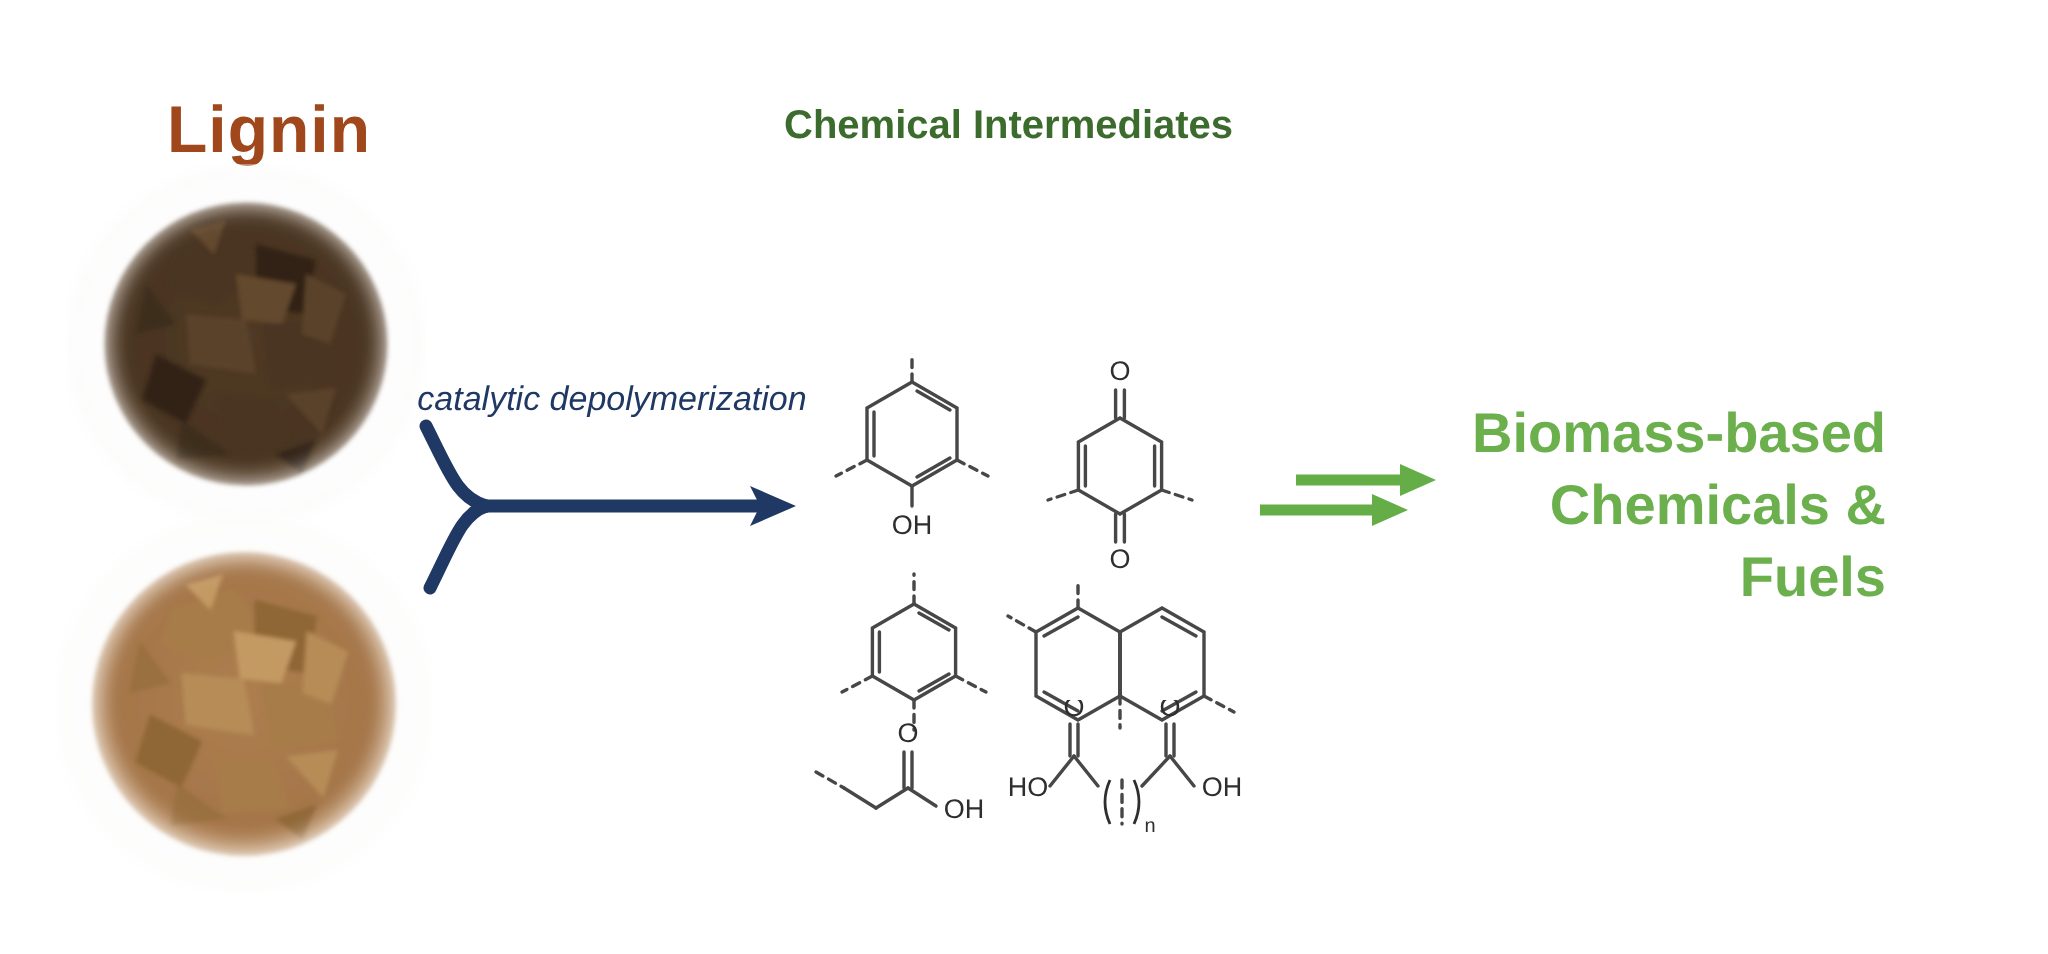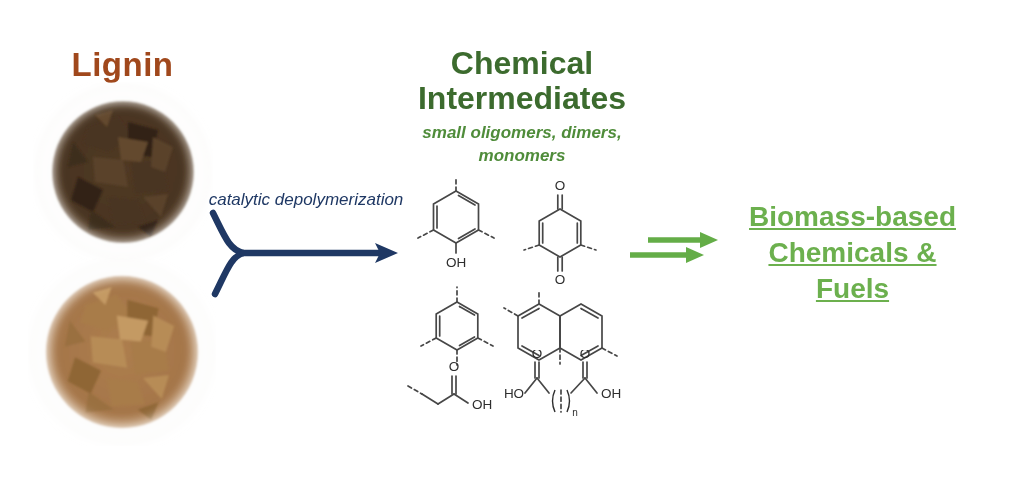--- a/index.html
+++ b/index.html
@@ -2,38 +2,38 @@
 <html style="--lignin-brown: #A0481C; --navy: #1F3864; --dark-green: #3C6B2E; --mid-green: #4F8C3A; --light-green: #6CB04E; --green-arrow: #64AD47; --structure-gray: #474747; --photo-dark-base: #4A3522; --photo-light-base: #A5764A;"><head>
 <meta charset="utf-8">
 <style>
   html,body{margin:0;padding:0;background:#fff;}
   .canvas{
     position:relative;width:1024px;height:477px;background:#fff;overflow:hidden;
     font-family:"Liberation Sans",sans-serif;
   }
   
   .lignin-title{
-    position:absolute;left:40px;top:46px;width:165px;text-align:center;
+    position:absolute;left:52px;top:46px;width:165px;text-align:center;
     font-size:33px;font-weight:bold;color:var(--lignin-brown);letter-spacing:.5px;
   }
   .process-label{
     position:absolute;left:206px;top:188px;width:200px;text-align:center;
     font-size:17px;font-weight:normal;font-style:italic;color:var(--navy);line-height:23px;
   }
   .inter-title{
-    position:absolute;left:392px;top:46px;width:260px;text-align:center;
-    font-size:32px;font-weight:bold;color:var(--dark-green);line-height:35px;
+    position:absolute;left:392px;top:46px;width:260px;
+    font-size:20px;font-weight:bold;color:var(--dark-green);line-height:35px;
   }
   .inter-sub{
     position:absolute;left:392px;top:121px;width:260px;text-align:center;
     font-size:17px;font-weight:bold;font-style:italic;color:var(--mid-green);line-height:23px;
   }
   .output-label{
-    position:absolute;left:730px;top:199px;width:245px;text-align:center;
-    font-size:28px;font-weight:bold;color:var(--light-green);line-height:36px;text-decoration:underline;
+    position:absolute;left:698px;top:199px;width:245px;text-align:right;
+    font-size:28px;font-weight:bold;color:var(--light-green);line-height:36px;
   }
   
   .photo{position:absolute;}
   .photo-top{left:33px;top:82px;width:180px;height:180px;}
   .photo-bottom{left:28px;top:258px;width:188px;height:188px;}
   .merge-arrow{position:absolute;left:205px;top:200px;width:200px;height:110px;}
   .double-arrow{position:absolute;left:622px;top:228px;width:100px;height:40px;}
   .struct{position:absolute;}
   .st-phenol{left:408px;top:172px;width:95px;height:100px;}
   .st-quinone{left:513px;top:176px;width:95px;height:112px;}
@@ -135,21 +135,20 @@
   <div class="process-label">catalytic depolymerization</div>
 
   <svg class="merge-arrow" viewBox="0 0 200 110">
     <path class="navy-stroke" d="M8,13 C20,37 24,49 38,53"></path>
     <path class="navy-stroke" d="M10,94 C22,70 26,57 38,53"></path>
     <path class="navy-stroke" d="M38,53 L176,53"></path>
     <polygon class="navy-fill" points="170,43 193,53 170,63 175,53"></polygon>
   </svg>
 
   <div class="inter-title">Chemical Intermediates</div>
-  <div class="inter-sub">small oligomers, dimers, monomers</div>
 
   <svg class="struct st-phenol" viewBox="0 0 95 100">
     <polygon class="bond" points="48,19 70.5,32 70.5,58 48,71 25.5,58 25.5,32"></polygon>
     <line class="bond" x1="50.5" y1="23.5" x2="67" y2="33"></line>
     <line class="bond" x1="67" y1="57" x2="50.5" y2="66.5"></line>
     <line class="bond" x1="29" y1="56" x2="29" y2="34"></line>
     <line class="bond" x1="48" y1="71" x2="48" y2="81"></line>
     <line class="dashb" x1="48" y1="19" x2="48" y2="5"></line>
     <line class="dashb" x1="25.5" y1="58" x2="10" y2="66"></line>
     <line class="dashb" x1="70.5" y1="58" x2="86" y2="66"></line>

